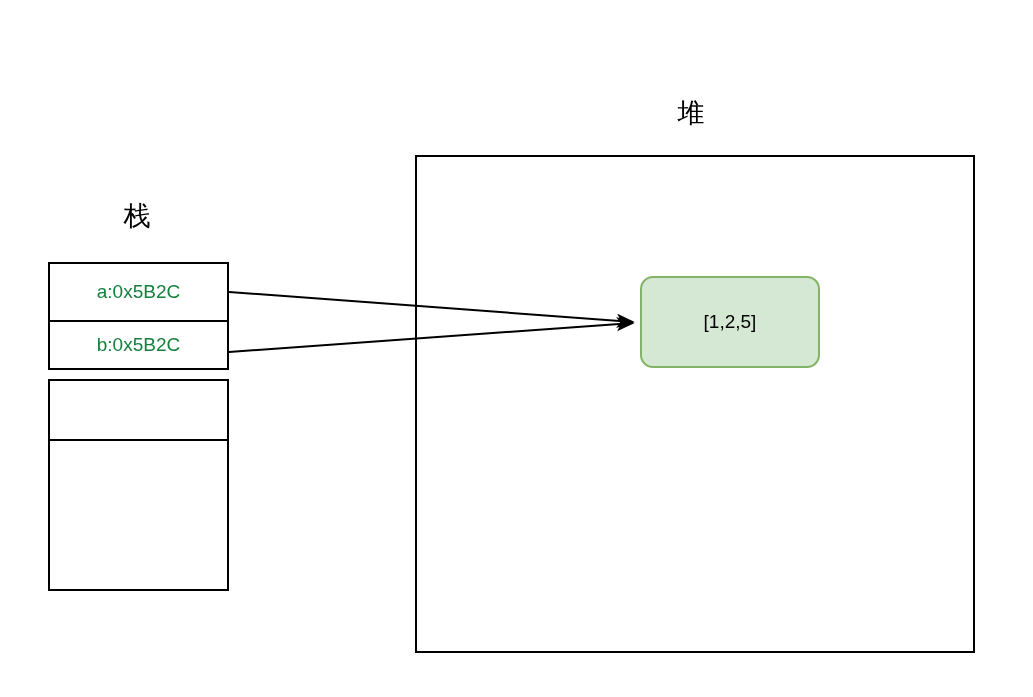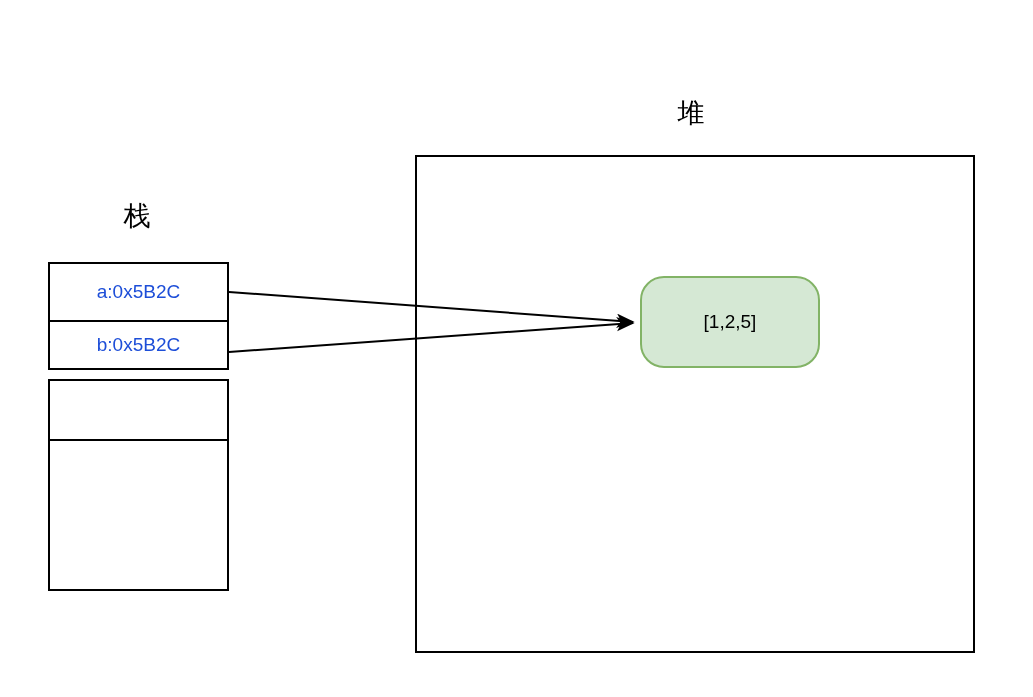--- a/index.html
+++ b/index.html
@@ -68,38 +68,38 @@
     width: 181px;
     box-sizing: border-box;
     border: 2px solid #000000;
     background: #ffffff;
     display: flex;
     align-items: center;
     justify-content: center;
   }
   .stack-cell .cell-text {
     font-size: 19px;
-    color: #1d4ed8;
+    color: #15803d;
     white-space: nowrap;
   }
   #stack-cell-0 { top: 0px;   height: 60px; }
   #stack-cell-1 { top: 58px;  height: 50px; }
   #stack-cell-2 { top: 117px; height: 62px; }
   #stack-cell-3 { top: 177px; height: 152px; }
 
   
   #heap-node {
     position: absolute;
     left: 640px;
     top: 276px;
     width: 180px;
     height: 92px;
     box-sizing: border-box;
     border: 2px solid #82b366;
-    border-radius: 24px;
+    border-radius: 13px;
     background: #d5e8d4;
     display: flex;
     align-items: center;
     justify-content: center;
   }
   #heap-node .node-text {
     font-size: 19px;
     color: #000000;
     white-space: nowrap;
   }

